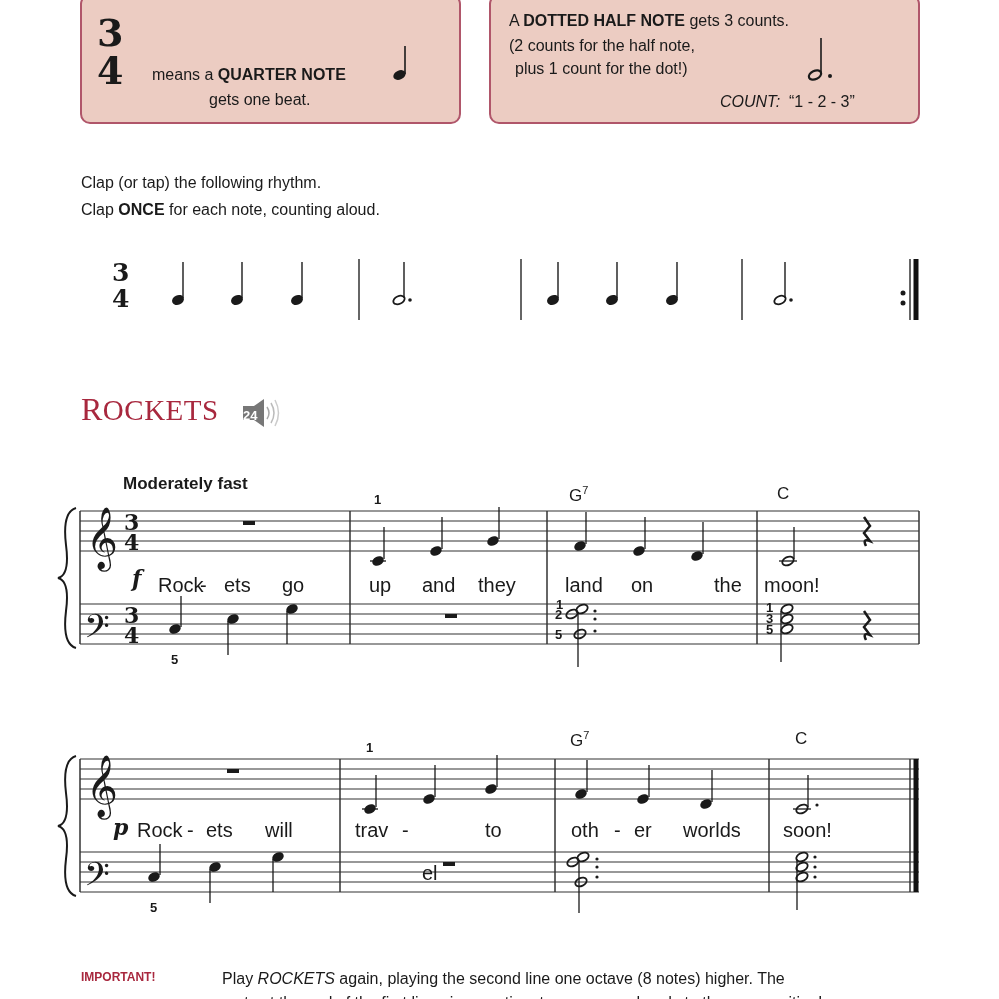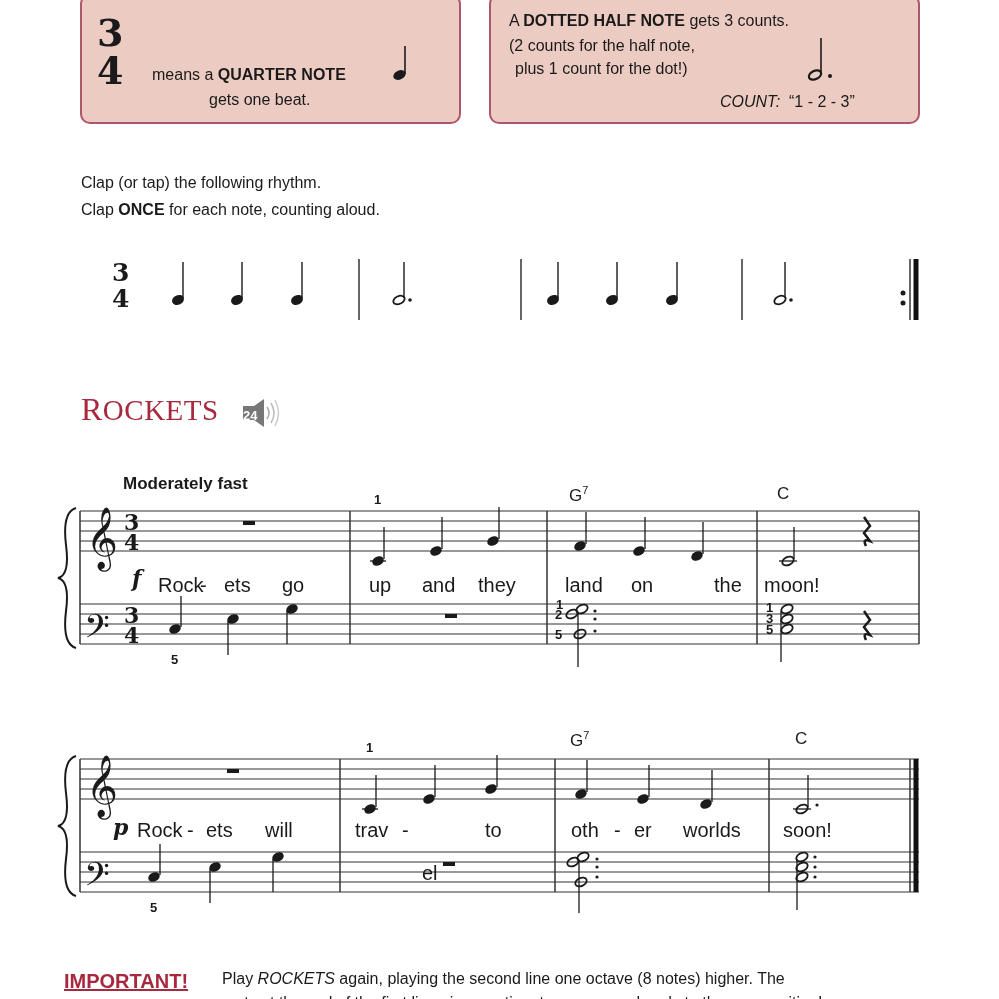--- a/index.html
+++ b/index.html
@@ -338,17 +338,17 @@
 <div class="lyric" style="left:355px;top:819px;">trav</div>
 <div class="lyric" style="left:402px;top:819px;">-</div>
 <div class="lyric" style="left:422px;top:819px;margin-top:43px;">el</div>
 <div class="lyric" style="left:485px;top:819px;">to</div>
 <div class="lyric" style="left:571px;top:819px;">oth</div>
 <div class="lyric" style="left:614px;top:819px;">-</div>
 <div class="lyric" style="left:634px;top:819px;">er</div>
 <div class="lyric" style="left:683px;top:819px;">worlds</div>
 <div class="lyric" style="left:783px;top:819px;">soon!</div>
 
-<div class="abs imp" style="left:64px;top:970px;font-size:20px;text-decoration:underline;">IMPORTANT!</div>
+<div class="abs imp" style="left:81px;top:970px;font-size:12px;">IMPORTANT!</div>
 <div class="abs t16" style="left:222px;top:970px;">
   <span>Play </span><i>ROCKETS</i><span> again, playing the second line one octave (8 notes) higher.  The</span>
 </div>
 <div class="abs t16" style="left:222px;top:994px;">rests at the end of the first line give you time to move your hands to the new position!</div>
 
 </body></html>

